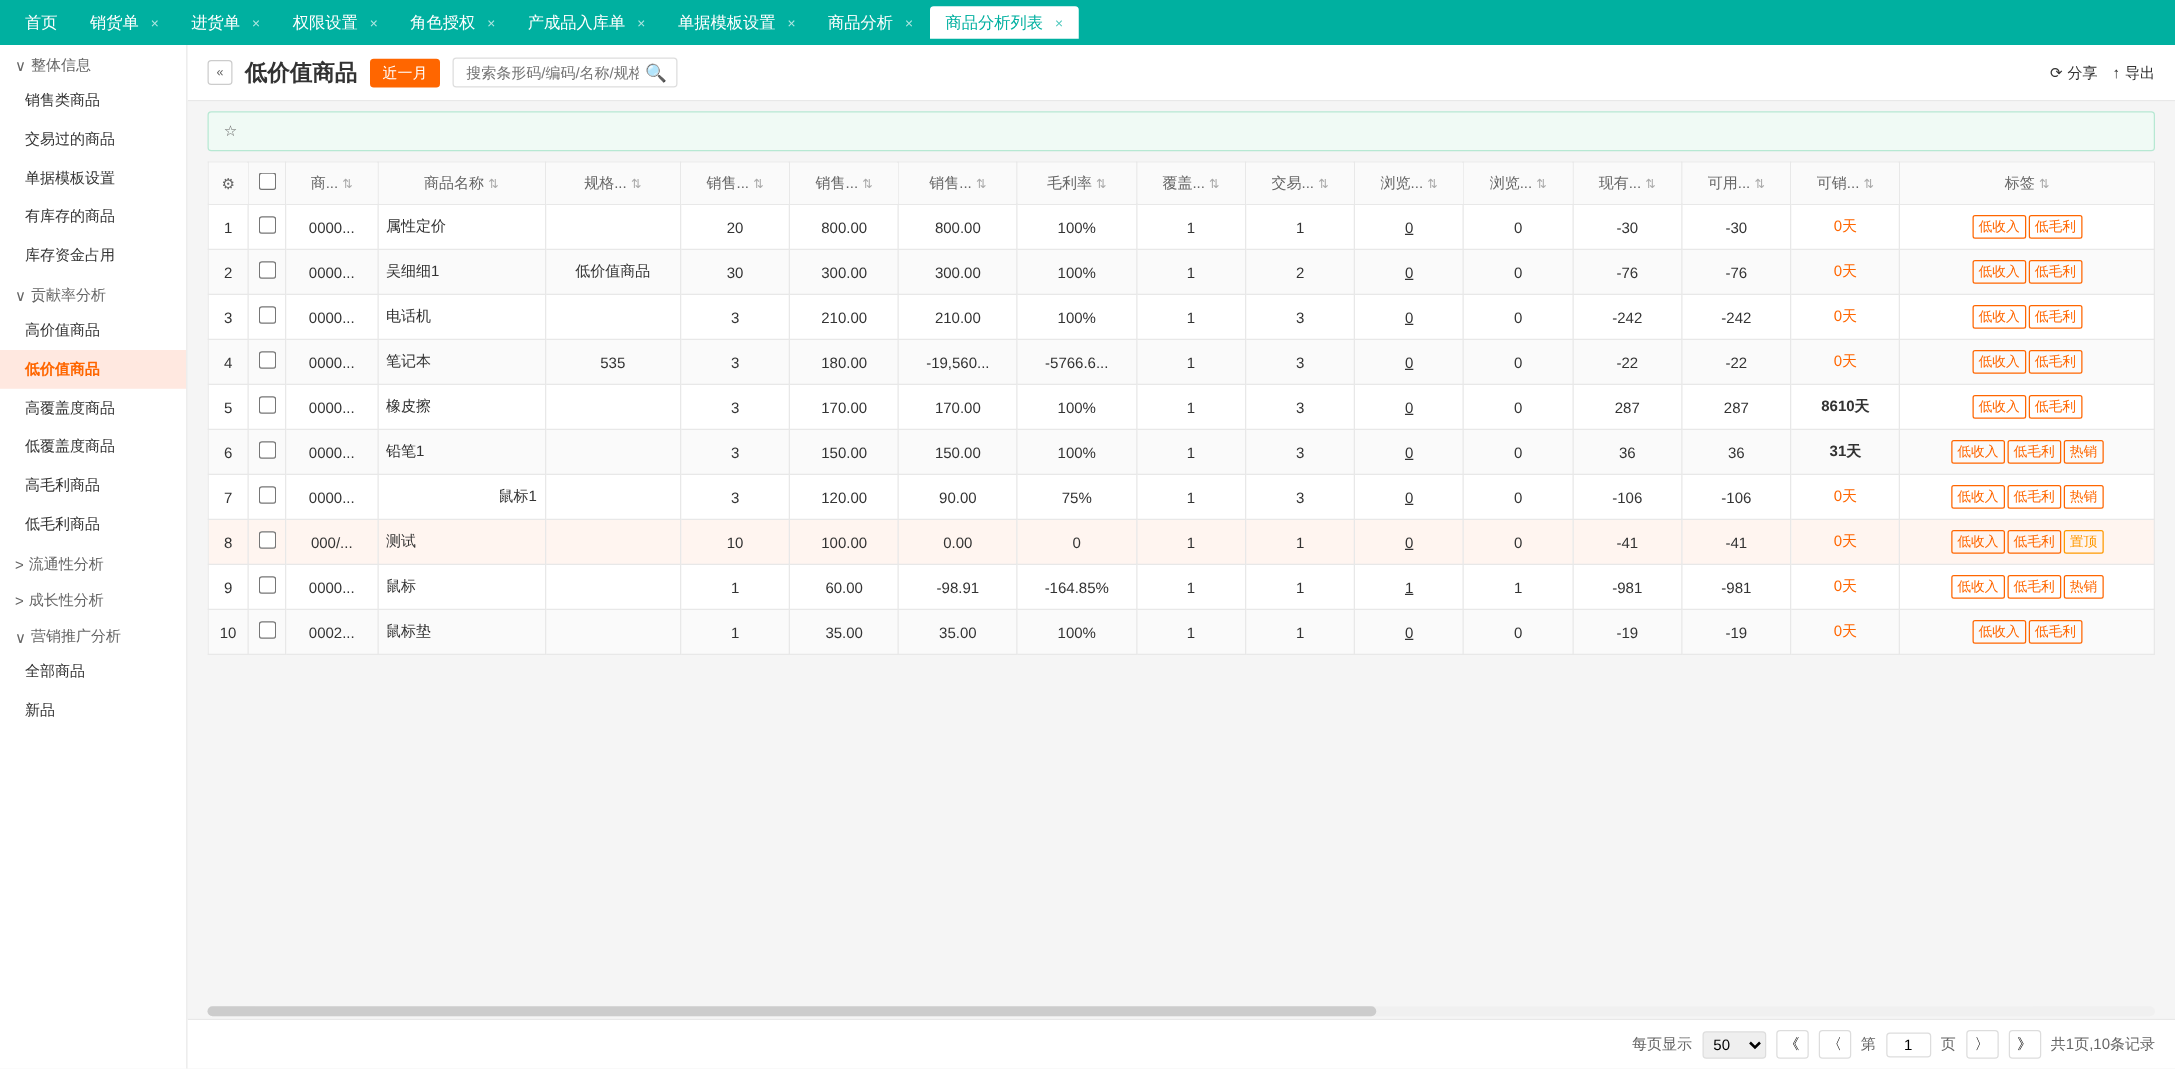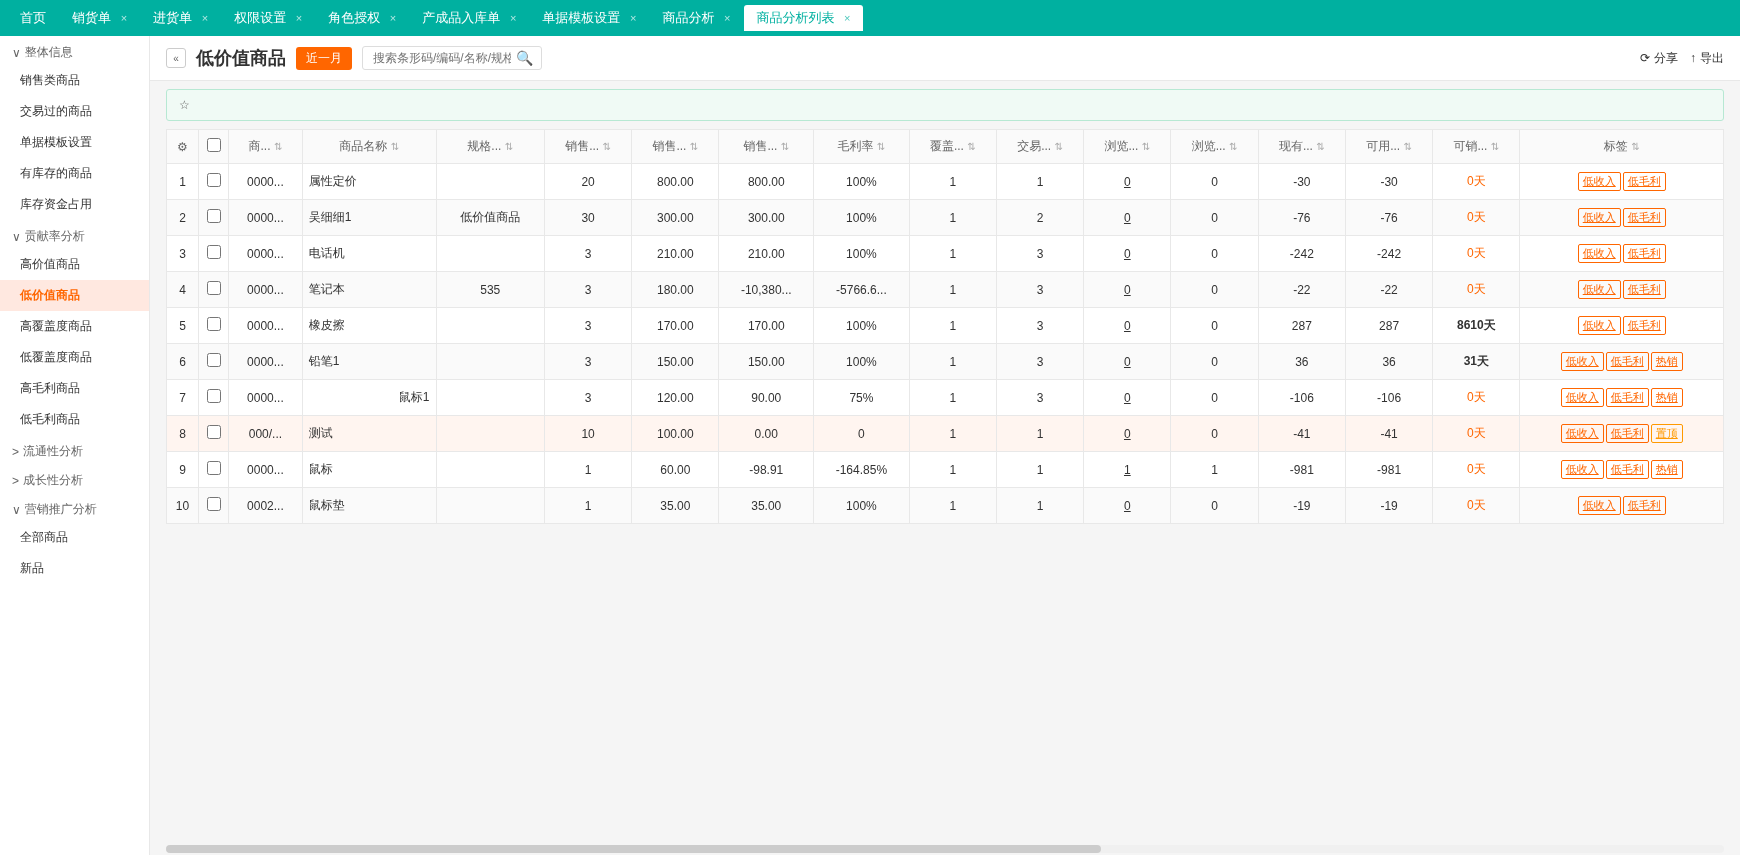--- a/index.html
+++ b/index.html
@@ -179,21 +179,20 @@
     }
     tbody tr.highlighted td { background: #fff5f0; }
     tbody tr.row-even td { background: #fafafa; }
     .tag-badge {
       display: inline-block;
       border: 1px solid;
       border-radius: 2px;
       padding: 1px 4px;
       font-size: 11px;
       margin: 1px;
-      text-decoration: underline;
     }
     .tag-low-income { color: #ff6600; border-color: #ff6600; }
     .tag-hot { color: #ff6600; border-color: #ff6600; }
     .tag-backlog { color: #ff9900; border-color: #ff9900; }
     .underline { text-decoration: underline; cursor: pointer; }
     .day-text { color: #ff6600; }
     .day-normal { color: #333; font-weight: bold; }
     .gear-icon { cursor: pointer; color: #666; }
     .checkbox { width: 14px; height: 14px; cursor: pointer; }
 
@@ -422,21 +421,21 @@
     <td><span class="tag-badge tag-low-income">低收入</span><span class="tag-badge tag-low-income">低毛利</span></td>
   </tr>
             <tr class="row-even">
     <td>4</td>
     <td><input type="checkbox" class="checkbox" style=""></td>
     <td>0000...</td>
     <td style="text-align:left;">笔记本</td>
     <td>535</td>
     <td>3</td>
     <td>180.00</td>
-    <td>-10,380...</td>
+    <td>-19,560...</td>
     <td>-5766.6...</td>
     <td>1</td>
     <td>3</td>
     <td><span class="underline">0</span></td>
     <td>0</td>
     <td>-22</td>
     <td>-22</td>
     <td><span class="day-text">0天</span></td>
     <td><span class="tag-badge tag-low-income">低收入</span><span class="tag-badge tag-low-income">低毛利</span></td>
   </tr>
@@ -556,15 +555,31 @@
   </tr>
           </tbody>
       </table>
     </div>
 
 
     <div class="scrollbar-track">
       <div class="scrollbar-thumb"></div>
     </div>
 
+    <div class="pagination-bar">
+      <span>每页显示</span>
+      <select class="page-select">
+        <option>50</option>
+        <option>100</option>
+        <option>200</option>
+      </select>
+      <button class="page-btn">《</button>
+      <button class="page-btn">〈</button>
+      <span>第</span>
+      <input type="text" class="page-input" value="1" style="">
+      <span>页</span>
+      <button class="page-btn">〉</button>
+      <button class="page-btn">》</button>
+      <span>共1页,10条记录</span>
+    </div>
 
   </div>
 </div>
 
 </body></html>

